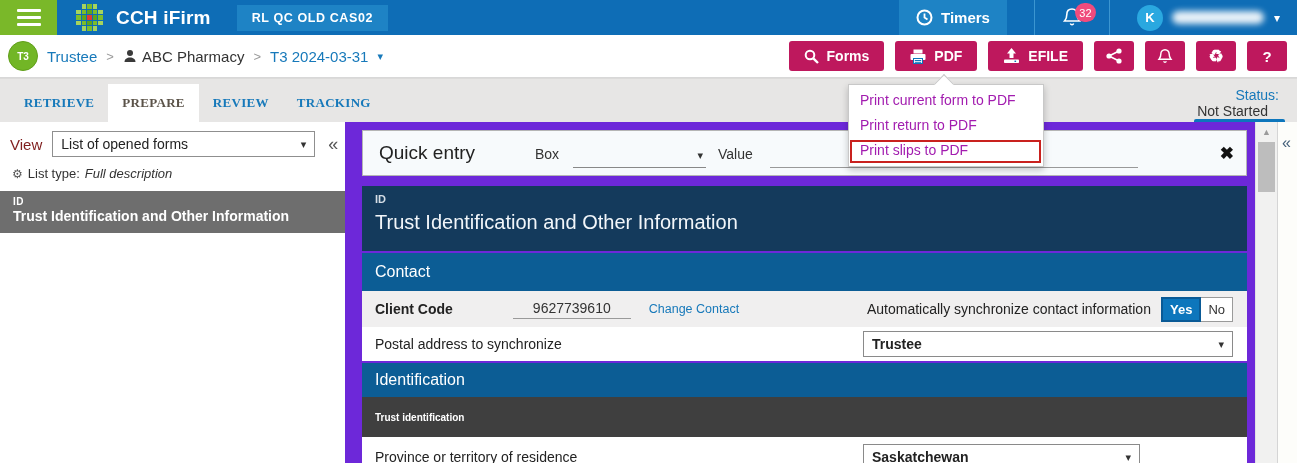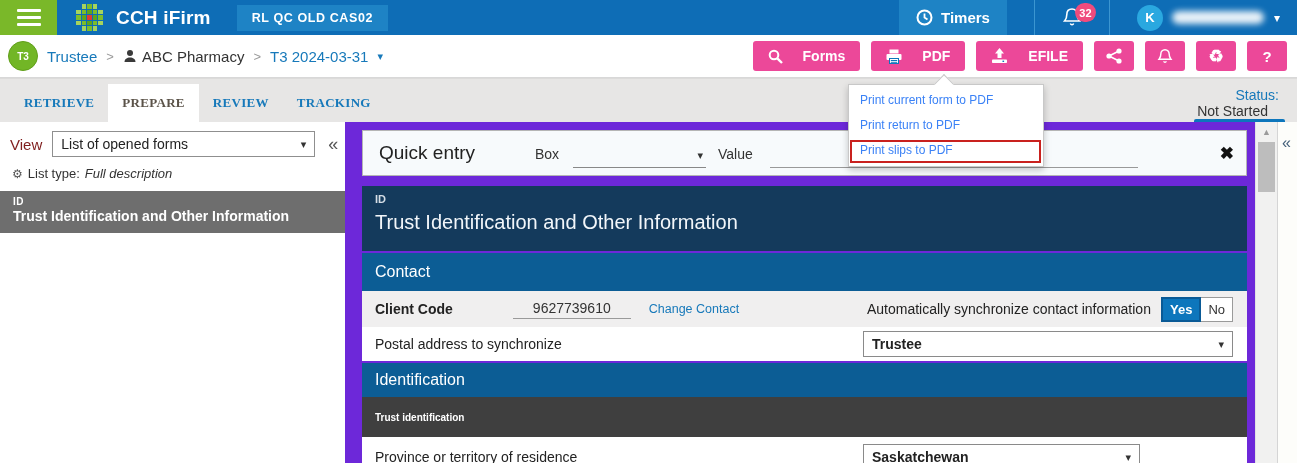--- a/index.html
+++ b/index.html
@@ -14,52 +14,52 @@
   .logo i { background: #7dbd2a; }
   .logo i.lt { background: #a5d45e; }
   .logo i.dk { background: #5fa51c; }
   .logo i.rd { background: #e03c31; }
   .logo i.off { background: transparent; }
   .brand { color: #fff; font-size: 19px; font-weight: bold; margin-left: 13px; letter-spacing: .2px; }
   .envbadge { margin-left: 26px; background: #1e83c5; color: #fff; font-size: 12.5px; font-weight: bold; letter-spacing: .6px; padding: 6px 15px; }
   .topbar-right { margin-left: auto; display: flex; align-items: center; height: 35px; }
   .timers { height: 35px; background: #1e83c5; display: flex; align-items: center; gap: 8px; padding: 0 17px; color: #fff; font-size: 15px; font-weight: bold; cursor: pointer; }
   .bellblock { height: 35px; width: 76px; margin-left: 27px; border-left: 1px solid #3b96d1; border-right: 1px solid #3b96d1; position: relative; display: flex; align-items: center; justify-content: center; cursor: pointer; }
-  .notifbadge { position: absolute; top: 3px; right: 13px; min-width: 21px; height: 19px; border-radius: 11px; background: #ef4b7d; color: #fff; font-size: 11px; font-weight: bold; display: flex; align-items: center; justify-content: center; padding: 0 4px; }
+  .notifbadge { position: absolute; top: 3px; right: 13px; min-width: 21px; height: 19px; border-radius: 11px; background: #ef4b7d; color: #fff; font-size: 11px; font-weight: normal; display: flex; align-items: center; justify-content: center; padding: 0 4px; }
   .avatar { width: 26px; height: 26px; border-radius: 50%; background: #2aa8e0; color: #fff; font-size: 13px; font-weight: bold; display: flex; align-items: center; justify-content: center; margin-left: 27px; cursor: pointer; }
   .userblur { width: 92px; height: 13px; margin: 0 10px 0 9px; border-radius: 7px; background: rgba(255,255,255,.9); filter: blur(3px); }
   .userchev { color: #fff; font-size: 12px; margin-right: 17px; cursor: pointer; }
 
   
   .crumbrow { position: absolute; left: 0; top: 35px; width: 100%; height: 43px; background: #fff; border-bottom: 1px solid #d8d8d8; display: flex; align-items: center; }
   .t3badge { width: 30px; height: 30px; border-radius: 50%; background: #72b626; border: 1px solid #619f1a; color: #fff; font-size: 10px; font-weight: bold; display: flex; align-items: center; justify-content: center; margin: 0 9px 0 8px; }
   .crumb { display: flex; align-items: center; gap: 9px; font-size: 15px; }
   .crumb .lnk { color: #1779ba; cursor: pointer; }
   .crumb .sep { color: #9b9b9b; font-size: 13px; }
   .crumb .cur { color: #333; display: flex; align-items: center; gap: 5px; }
   .crumb .cdn { color: #1779ba; font-size: 11px; cursor: pointer; }
   .toolbtns { margin-left: auto; display: flex; align-items: center; gap: 11px; margin-right: 10px; }
-  .tbtn { height: 30px; background: #ec4899; border: none; border-radius: 3px; color: #fff; font-family: inherit; font-size: 14px; font-weight: bold; display: flex; align-items: center; gap: 20px; padding: 0 15px; cursor: pointer; }
+  .tbtn { height: 30px; background: #be185d; border: none; border-radius: 3px; color: #fff; font-family: inherit; font-size: 14px; font-weight: bold; display: flex; align-items: center; gap: 8px; padding: 0 15px; cursor: pointer; }
   .tbtn.sq { width: 40px; padding: 0; justify-content: center; }
 
   
   .tabrow { position: absolute; left: 0; top: 78px; width: 100%; height: 44px; background: #e7e6e5; border-top: 1px solid #dcdbda; }
   .tabs { position: absolute; left: 10px; bottom: 0; display: flex; height: 38px; }
   .tab { padding: 0 14px; display: flex; align-items: center; font-size: 13px; font-weight: bold; letter-spacing: .3px; color: #1779ba; cursor: pointer; font-family: Liberation Serif, serif; }
   .tab.active { background: #fff; color: #5b5349; }
   .statusgrp { position: absolute; right: 12px; top: 8px; height: 44px; display: flex; align-items: flex-end; flex-direction: column; }
   .vdiv { width: 1px; height: 22px; background: #c9c9c9; margin-right: 13px; }
   .statuslabel { color: #1779ba; font-size: 14px; margin-right: 6px; }
   .statusval { color: #333; font-size: 14px; margin-right: 17px; }
   .actionsbtn { height: 33px; width: 91px; background: #0d76bc; border: none; border-radius: 2px; color: #fff; font-family: inherit; font-size: 14px; font-weight: bold; display: flex; align-items: center; justify-content: center; gap: 7px; cursor: pointer; }
 
   
   .pdfmenu { position: absolute; left: 848px; top: 84px; width: 196px; background: #fff; border: 1px solid #c8c8c8; box-shadow: 0 3px 7px rgba(0,0,0,.22); z-index: 40; padding: 3px 0; }
   .pdfmenu .caret { position: absolute; left: 88px; top: -8px; width: 14px; height: 14px; background: #fff; border-left: 1px solid #c8c8c8; border-top: 1px solid #c8c8c8; transform: rotate(45deg); }
-  .pdfmenu .mi { height: 25px; line-height: 25px; padding-left: 11px; font-size: 12px; color: #3b82f6; cursor: pointer; white-space: nowrap; }
+  .pdfmenu .mi { height: 25px; line-height: 25px; padding-left: 11px; font-size: 14px; color: #a21caf; cursor: pointer; white-space: nowrap; }
   .redbox { position: absolute; left: 1px; right: 2px; bottom: 3px; height: 23px; border: 2px solid #c9211e; pointer-events: none; }
 
   
   .sidebar { position: absolute; left: 0; top: 122px; width: 345px; bottom: 0; background: #fff; }
   .viewrow { display: flex; align-items: center; padding: 9px 0 0 10px; }
   .viewlabel { font-size: 15px; color: #7f1d1d; margin-right: 10px; }
   .viewselect { width: 263px; height: 26px; border: 1px solid #8f8f8f; background: #fff; display: flex; align-items: center; font-size: 14px; color: #222; padding: 0 8px; cursor: pointer; }
   .viewselect .cdn { margin-left: auto; font-size: 11px; color: #333; }
   .collapse-l { margin-left: 13px; color: #555; font-size: 18px; cursor: pointer; line-height: 1; }
   .listtyperow { display: flex; align-items: center; gap: 5px; padding: 9px 0 0 12px; font-size: 13px; color: #333; }

